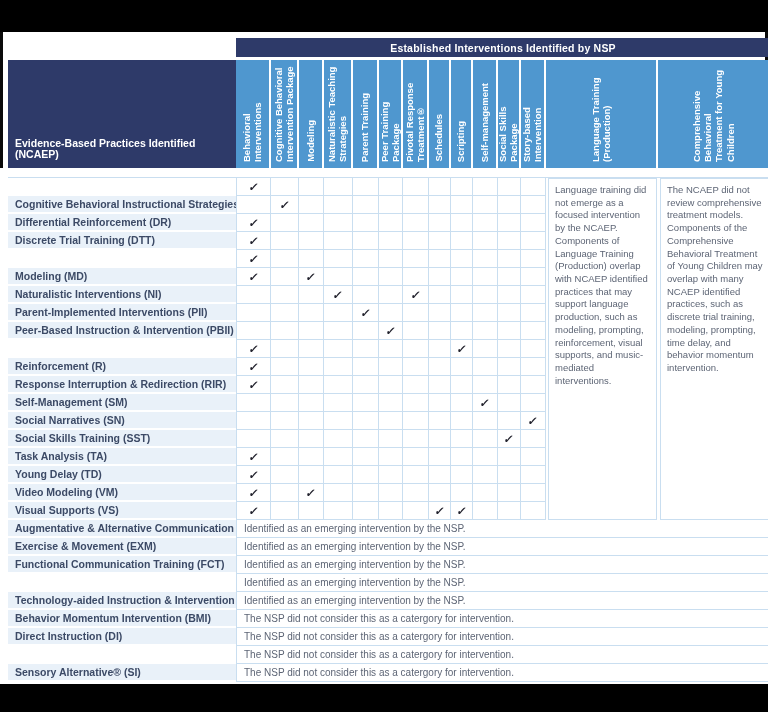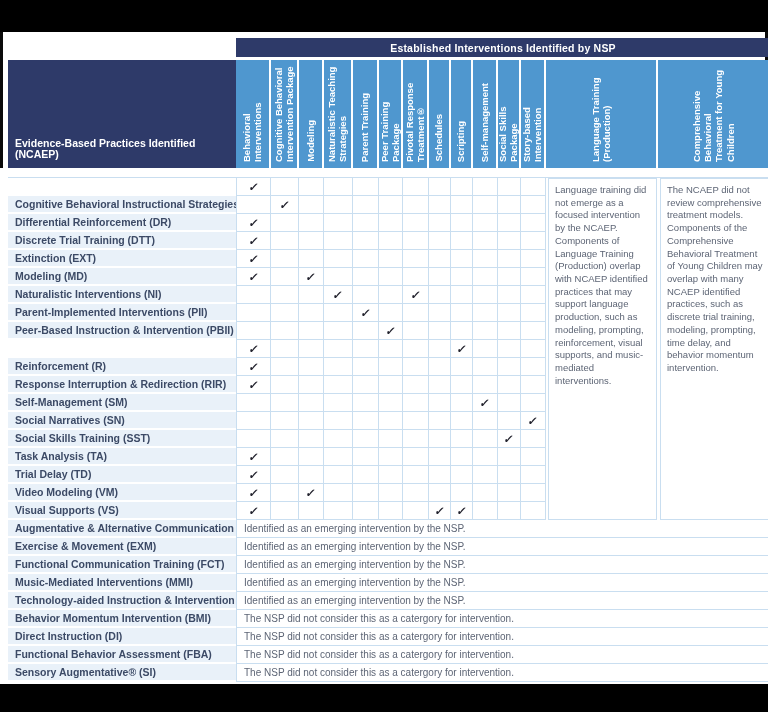--- a/index.html
+++ b/index.html
@@ -157,23 +157,20 @@
       <div class="cc" style="grid-area: 7 / 4;"></div>
       <div class="cc" style="grid-area: 7 / 5;"></div>
       <div class="cc" style="grid-area: 7 / 6;"></div>
       <div class="cc" style="grid-area: 7 / 7;"></div>
       <div class="cc" style="grid-area: 7 / 8;"></div>
       <div class="cc" style="grid-area: 7 / 9;"></div>
       <div class="cc" style="grid-area: 7 / 10;"></div>
       <div class="cc" style="grid-area: 7 / 11;"></div>
       <div class="cc" style="grid-area: 7 / 12;"></div>
       <div class="cc" style="grid-area: 7 / 13;"></div>
-      <div class="rlabel" style="grid-area: 8 / 1;">
-        <span>Extinction (EXT)</span>
-      </div>
       <div class="cc first" style="grid-area: 8 / 2;">
         <span class="check">✓</span>
       </div>
       <div class="cc" style="grid-area: 8 / 3;"></div>
       <div class="cc" style="grid-area: 8 / 4;"></div>
       <div class="cc" style="grid-area: 8 / 5;"></div>
       <div class="cc" style="grid-area: 8 / 6;"></div>
       <div class="cc" style="grid-area: 8 / 7;"></div>
       <div class="cc" style="grid-area: 8 / 8;"></div>
       <div class="cc" style="grid-area: 8 / 9;"></div>
@@ -365,21 +362,21 @@
       <div class="cc" style="grid-area: 19 / 5;"></div>
       <div class="cc" style="grid-area: 19 / 6;"></div>
       <div class="cc" style="grid-area: 19 / 7;"></div>
       <div class="cc" style="grid-area: 19 / 8;"></div>
       <div class="cc" style="grid-area: 19 / 9;"></div>
       <div class="cc" style="grid-area: 19 / 10;"></div>
       <div class="cc" style="grid-area: 19 / 11;"></div>
       <div class="cc" style="grid-area: 19 / 12;"></div>
       <div class="cc" style="grid-area: 19 / 13;"></div>
       <div class="rlabel" style="grid-area: 20 / 1;">
-        <span>Trial Delay (TD)</span>
+        <span>Young Delay (TD)</span>
       </div>
       <div class="cc first" style="grid-area: 20 / 2;">
         <span class="check">✓</span>
       </div>
       <div class="cc" style="grid-area: 20 / 3;"></div>
       <div class="cc" style="grid-area: 20 / 4;"></div>
       <div class="cc" style="grid-area: 20 / 5;"></div>
       <div class="cc" style="grid-area: 20 / 6;"></div>
       <div class="cc" style="grid-area: 20 / 7;"></div>
       <div class="cc" style="grid-area: 20 / 8;"></div>
@@ -441,23 +438,20 @@
       </div>
       <div class="msg" style="grid-row: 24;">
         <span>Identified as an emerging intervention by the NSP.</span>
       </div>
       <div class="rlabel" style="grid-area: 25 / 1;">
         <span>Functional Communication Training (FCT)</span>
       </div>
       <div class="msg" style="grid-row: 25;">
         <span>Identified as an emerging intervention by the NSP.</span>
       </div>
-      <div class="rlabel" style="grid-area: 26 / 1;">
-        <span>Music-Mediated Interventions (MMI)</span>
-      </div>
       <div class="msg" style="grid-row: 26;">
         <span>Identified as an emerging intervention by the NSP.</span>
       </div>
       <div class="rlabel" style="grid-area: 27 / 1;">
         <span>Technology-aided Instruction &amp; Intervention (TAII)</span>
       </div>
       <div class="msg" style="grid-row: 27;">
         <span>Identified as an emerging intervention by the NSP.</span>
       </div>
       <div class="rlabel" style="grid-area: 28 / 1;">
@@ -465,28 +459,25 @@
       </div>
       <div class="msg" style="grid-row: 28;">
         <span>The NSP did not consider this as a catergory for intervention.</span>
       </div>
       <div class="rlabel" style="grid-area: 29 / 1;">
         <span>Direct Instruction (DI)</span>
       </div>
       <div class="msg" style="grid-row: 29;">
         <span>The NSP did not consider this as a catergory for intervention.</span>
       </div>
-      <div class="rlabel" style="grid-area: 30 / 1;">
-        <span>Functional Behavior Assessment (FBA)</span>
-      </div>
       <div class="msg" style="grid-row: 30;">
         <span>The NSP did not consider this as a catergory for intervention.</span>
       </div>
       <div class="rlabel" style="grid-area: 31 / 1;">
-        <span>Sensory Augmentative®  (SI)</span>
+        <span>Sensory Alternative®  (SI)</span>
       </div>
       <div class="msg" style="grid-row: 31;">
         <span>The NSP did not consider this as a catergory for intervention.</span>
       </div>
     </div>
 
   <div class="bar bar-bottom"></div>
 </div>
 
 </body></html>

